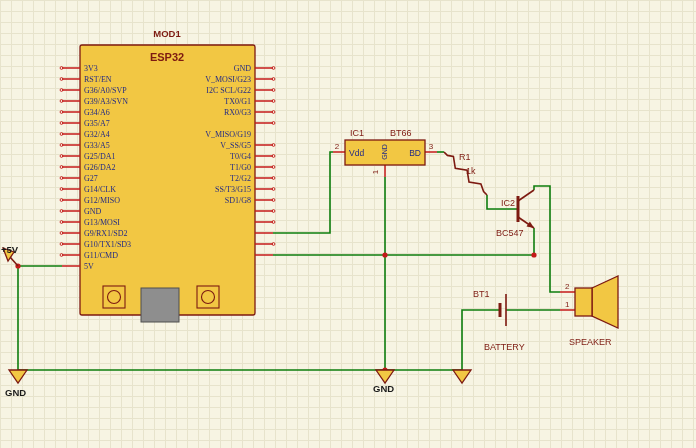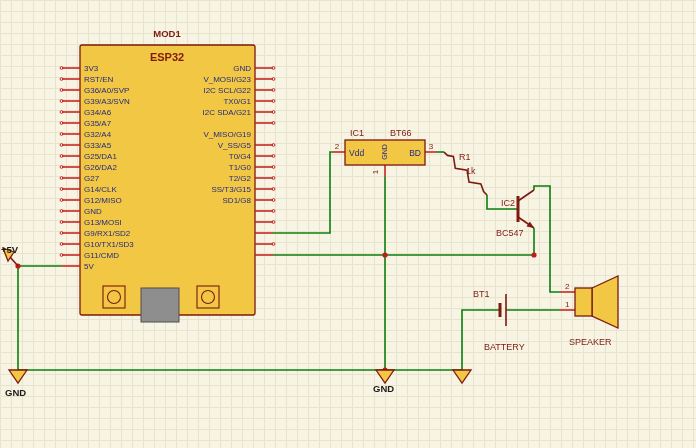--- a/index.html
+++ b/index.html
@@ -24,21 +24,21 @@
   .pad{fill:none;stroke:var(--maroon,#7d1a11);stroke-width:1.1;}
   .usb{fill:var(--gray,#8e8e8e);stroke:#4f4f4f;stroke-width:1;}
   text{font-family:"Liberation Sans",sans-serif;}
   .t-maroon{fill:var(--maroon,#7d1a11);font-size:9px;}
   .t-navy{fill:var(--navy,#222a85);font-size:8.5px;}
   .t-num{fill:var(--maroon,#7d1a11);font-size:8px;}
   .t-black{fill:var(--black,#1a1a1a);font-size:9.5px;font-weight:bold;}
   .t-title{fill:var(--maroon,#7d1a11);font-size:11px;font-weight:bold;}
   .t-des{fill:var(--maroon,#7d1a11);font-size:9.5px;font-weight:bold;}
   .pins{position:absolute;top:62.5px;font-size:8px;line-height:11px;color:var(--navy,#222a85);}
-  .pins div{height:11px;white-space:nowrap;}
+  .pins div{height:11px;white-space:nowrap;font-family:Liberation Serif, serif;}
   #pins-left{left:84px;}
   #pins-right{left:130px;width:121px;text-align:right;}
 </style>
 </head>
 <body>
 
 <div class="canvas">
 
   <svg width="696" height="448" viewBox="0 0 696 448">
 
@@ -227,21 +227,21 @@
       <div>G9/RX1/SD2</div>
       <div>G10/TX1/SD3</div>
       <div>G11/CMD</div>
       <div>5V</div>
     </div>
   <div class="pins" id="pins-right">
       <div>GND</div>
       <div>V_MOSI/G23</div>
       <div>I2C SCL/G22</div>
       <div>TX0/G1</div>
-      <div>I2C SDA/G21</div>
+      <div>RX0/G3</div>
       <div></div>
       <div>V_MISO/G19</div>
       <div>V_SS/G5</div>
       <div>T0/G4</div>
       <div>T1/G0</div>
       <div>T2/G2</div>
       <div>SS/T3/G15</div>
       <div>SD1/G8</div>
     </div>
 </div>

